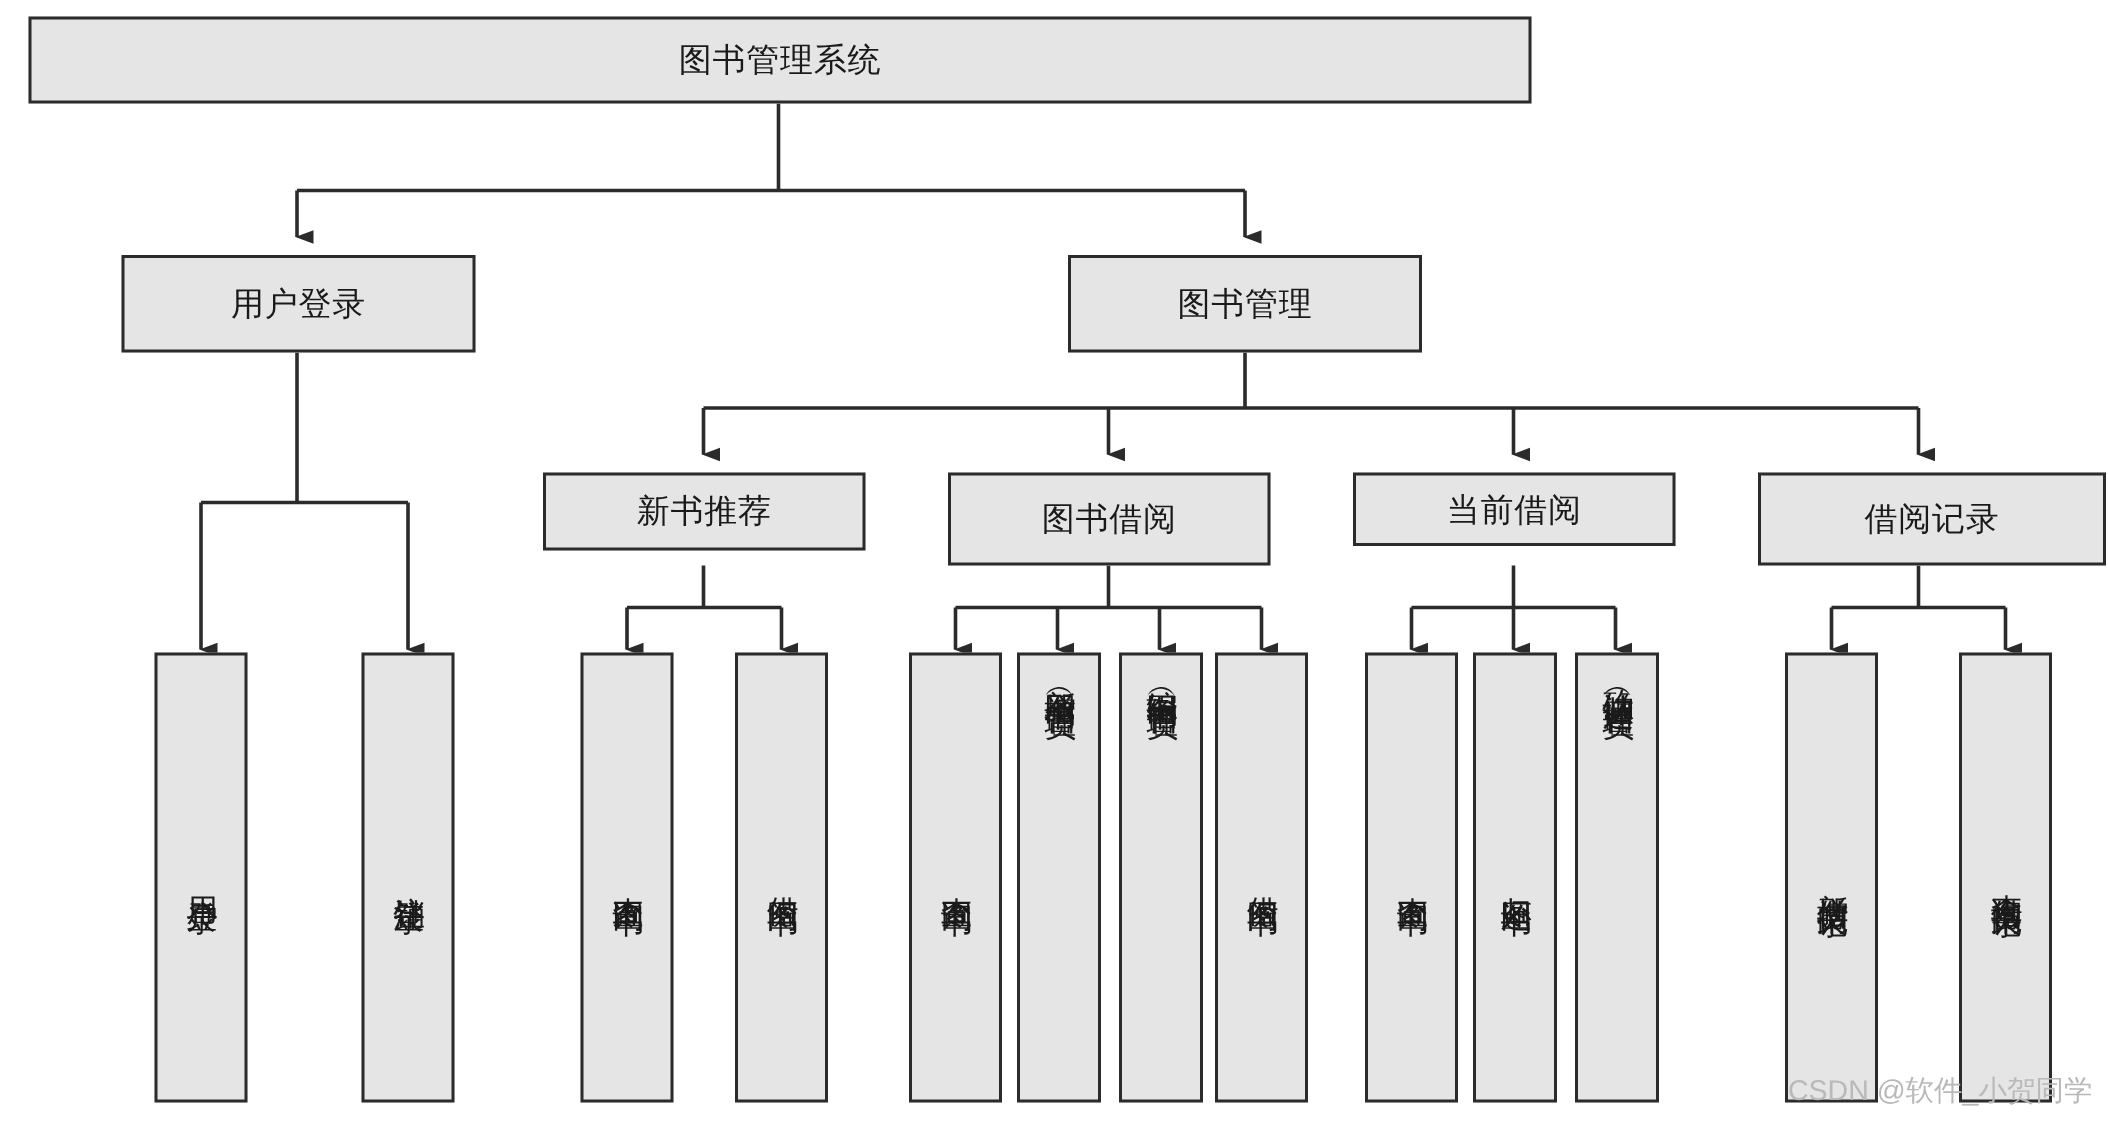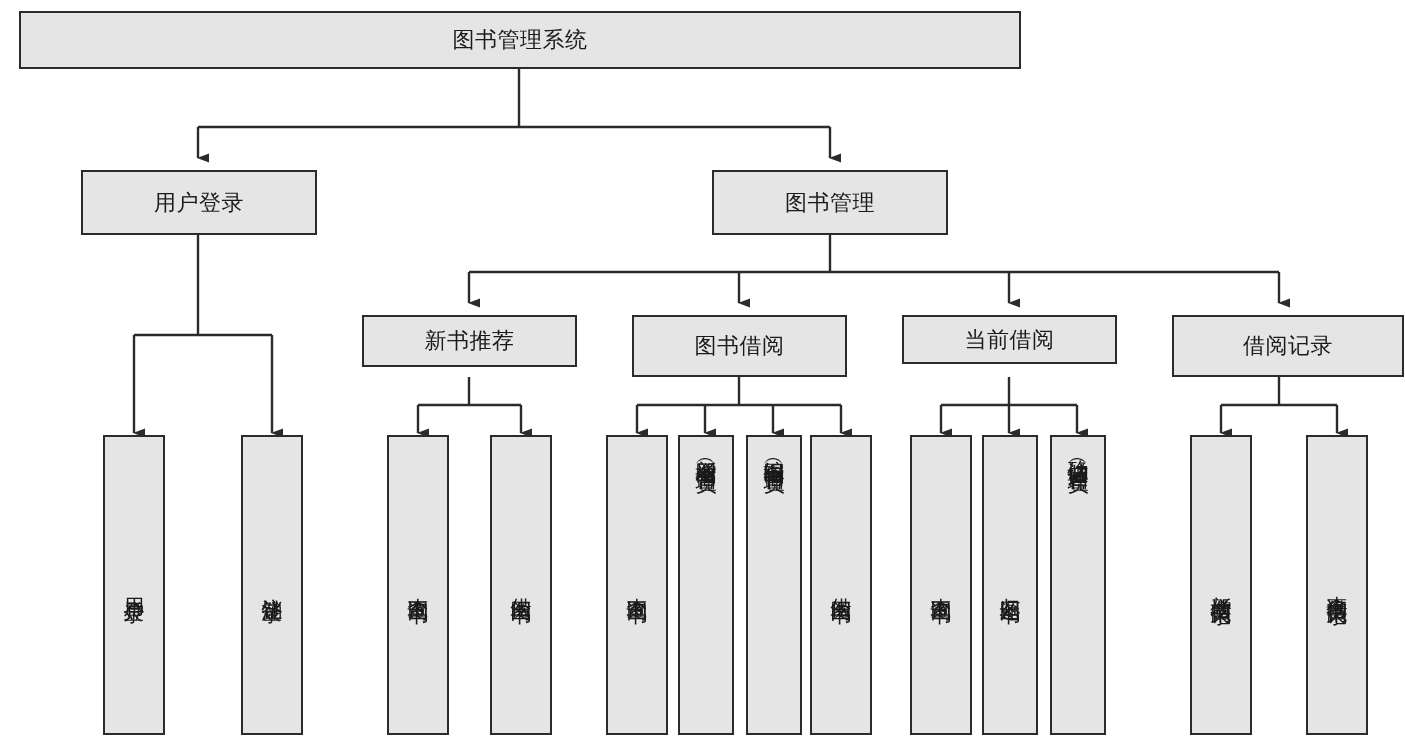--- a/index.html
+++ b/index.html
@@ -192,14 +192,15 @@
     <span class="label">确认归还（管理员）</span>
   </div>
 
   <div class="node vert mid" style="left:1190px; top:435px; width:62px; height:300px;">
     <span class="label">新增借阅记录</span>
   </div>
   <div class="node vert mid" style="left:1306px; top:435px; width:62px; height:300px;">
     <span class="label">查询借阅记录</span>
   </div>
 
+  <div class="watermark" style="left:1192px; top:714px;">CSDN @软件_小贺同学</div>
 
 </div>
 
 </body></html>

